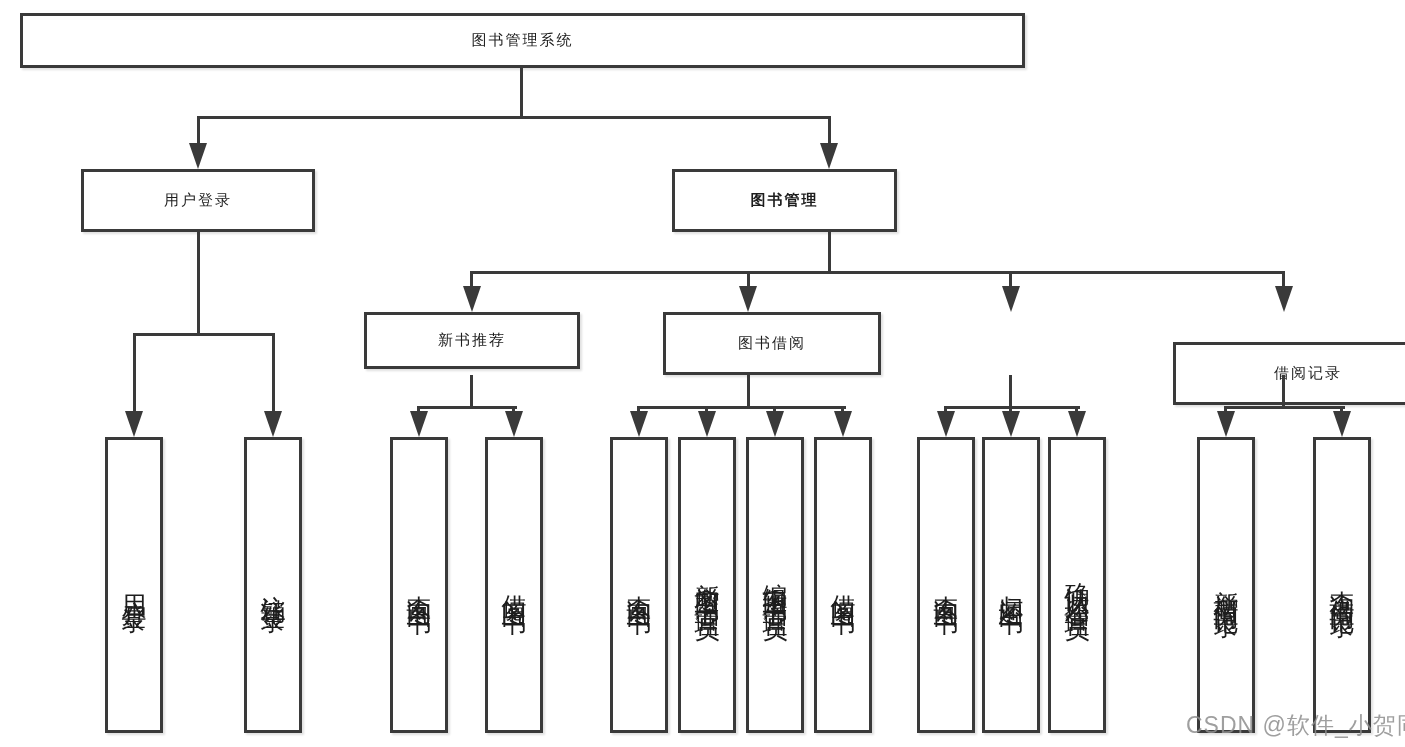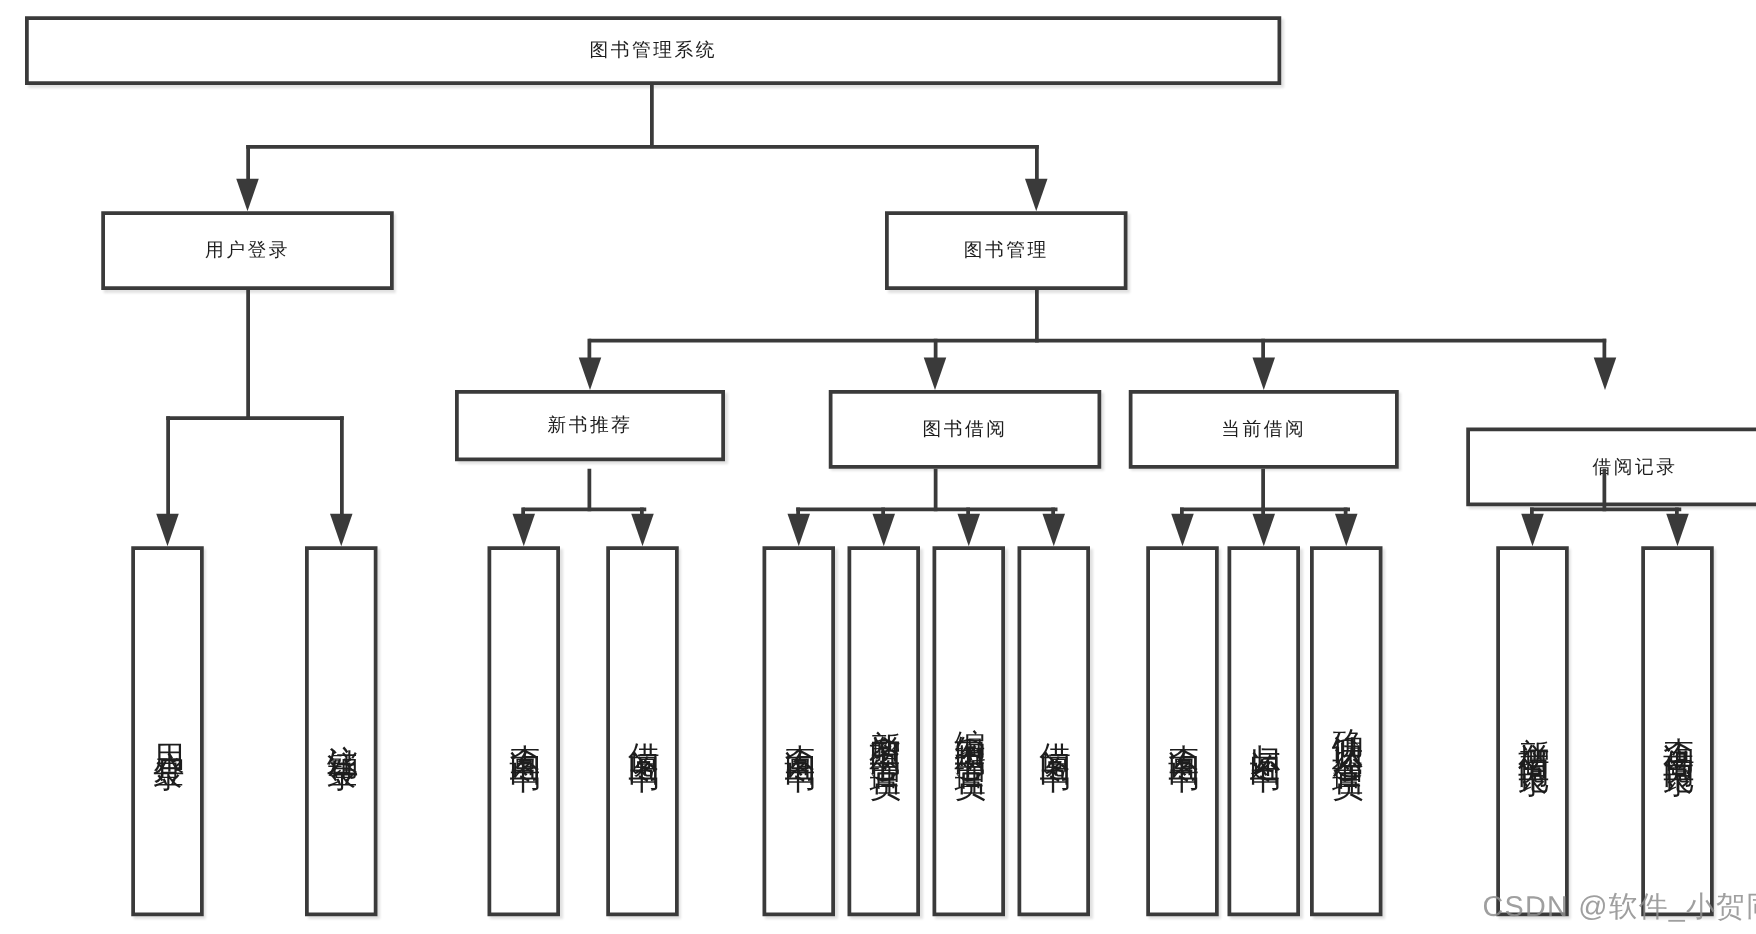--- a/index.html
+++ b/index.html
@@ -43,21 +43,21 @@
   <div class="vline" style="left:520px;top:68px;height:50px;"></div>
   <div class="hline" style="left:197px;top:116px;width:634px;"></div>
   <div class="vline" style="left:197px;top:116px;height:30px;"></div>
   <div class="arrow" style="left:189px;top:143px;"></div>
   <div class="vline" style="left:828px;top:116px;height:30px;"></div>
   <div class="arrow" style="left:820px;top:143px;"></div>
 
   <div class="node" style="left:81px;top:169px;width:234px;height:63px;">
     <span class="hlabel">用户登录</span>
   </div>
-  <div class="node" style="left:708px;top:169px;width:194px;height:63px;">
+  <div class="node" style="left:672px;top:169px;width:225px;height:63px;font-weight:bold;">
     <span class="hlabel">图书管理</span>
   </div>
 
   <div class="vline" style="left:197px;top:232px;height:104px;"></div>
   <div class="hline" style="left:133px;top:333px;width:142px;"></div>
   <div class="vline" style="left:133px;top:333px;height:82px;"></div>
   <div class="arrow" style="left:125px;top:411px;"></div>
   <div class="vline" style="left:272px;top:333px;height:82px;"></div>
   <div class="arrow" style="left:264px;top:411px;"></div>
 
@@ -70,23 +70,20 @@
   <div class="vline" style="left:1009px;top:271px;height:18px;"></div>
   <div class="arrow" style="left:1002px;top:286px;"></div>
   <div class="vline" style="left:1282px;top:271px;height:18px;"></div>
   <div class="arrow" style="left:1275px;top:286px;"></div>
 
   <div class="node" style="left:364px;top:312px;width:216px;height:57px;">
     <span class="hlabel">新书推荐</span>
   </div>
   <div class="node" style="left:663px;top:312px;width:218px;height:63px;">
     <span class="hlabel">图书借阅</span>
-  </div>
-  <div class="node" style="left:903px;top:312px;width:216px;height:63px;">
-    <span class="hlabel">当前借阅</span>
   </div>
   <div class="node" style="left:1173px;top:312px;width:270px;height:63px;margin-top:30px;">
     <span class="hlabel">借阅记录</span>
   </div>
 
   <div class="vline" style="left:470px;top:375px;height:34px;"></div>
   <div class="hline" style="left:418px;top:406px;width:99px;"></div>
   <div class="vline" style="left:417px;top:406px;height:9px;"></div>
   <div class="arrow" style="left:410px;top:411px;"></div>
   <div class="vline" style="left:512px;top:406px;height:9px;"></div>

